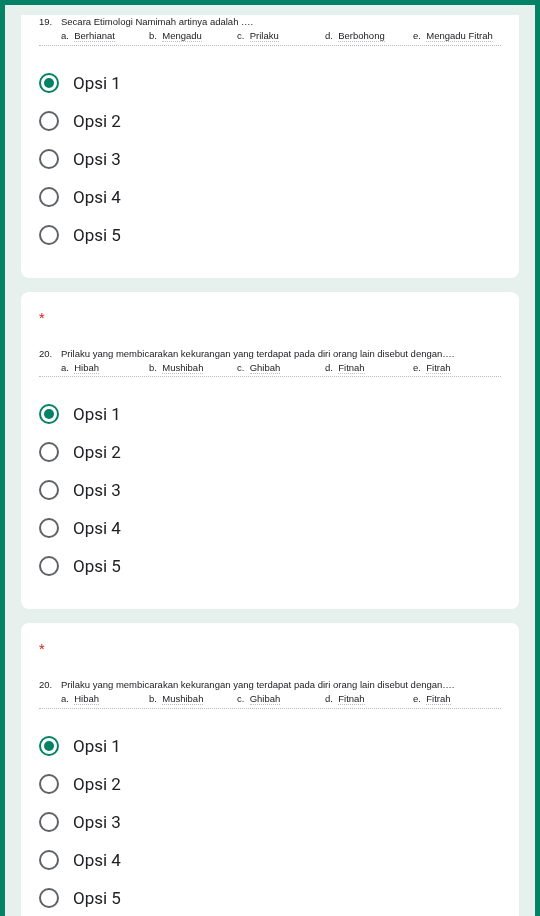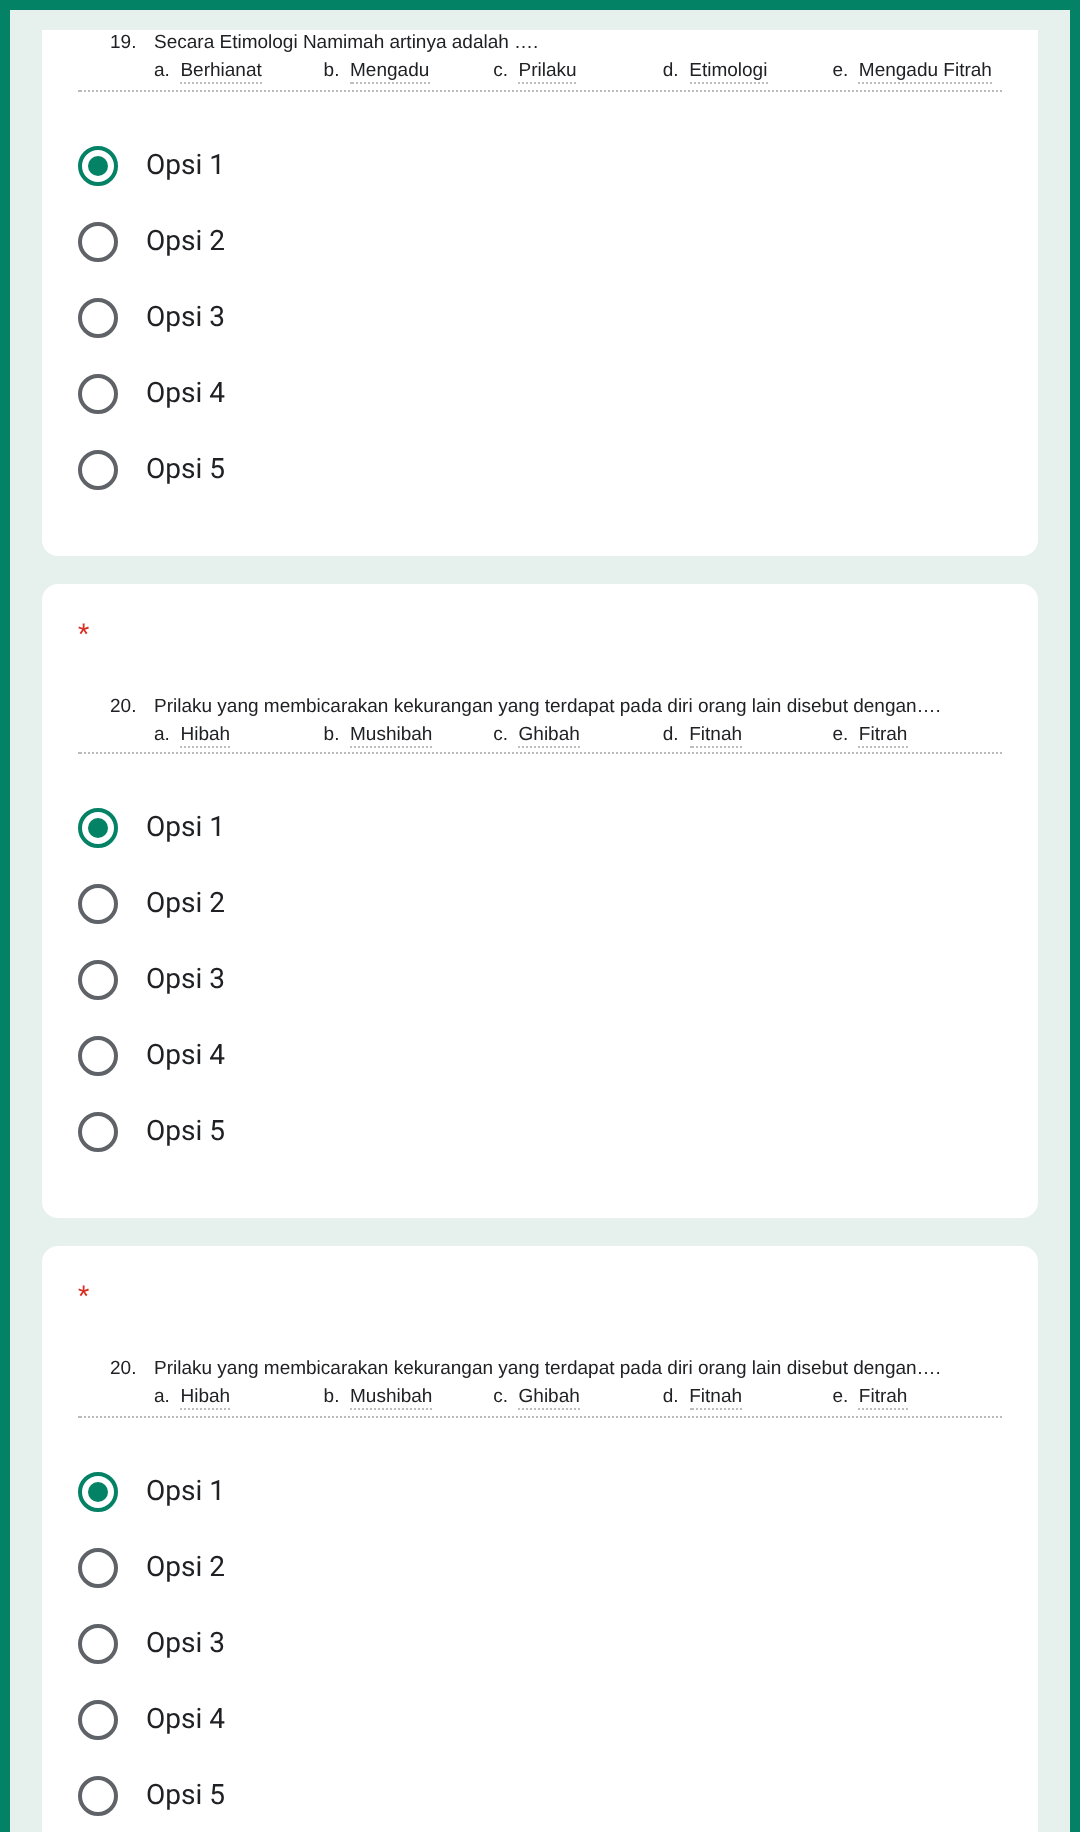--- a/index.html
+++ b/index.html
@@ -24,21 +24,20 @@
     color: #d93025;
     font-size: 13px;
     padding-bottom: 22px;
     display: block;
   }
   .q-line1, .q-line2 {
     font-size: 9.5px;
     line-height: 1.5;
     color: #202124;
     font-family: Arial, sans-serif;
-    margin-left: 16px;
   }
   .q-num { display:inline-block; width: 22px; vertical-align: top;}
   .q-text { display:inline;}
   .q-line2 { padding-left: 22px; display:flex; gap:0; }
   .q-opt { flex:1; position:relative; }
 
   .options { padding-top: 14px; }
   .option-row {
     display: flex;
     align-items: center;
@@ -60,40 +59,40 @@
     border-color: #048266;
     border-width: 2.5px;
   }
   .radio.selected::after {
     content:"";
     width:10px; height:10px;
     background:#048266;
     border-radius:50%;
   }
   .option-label {
-    font-size: 14px;
+    font-size: 17px;
     color: #202124;
   }
   .dashed-over { text-decoration: none; border-bottom:1px dotted rgba(0,0,0,0.25); padding-bottom:0px;}
   .q-block { border-bottom: 0.5px dotted #bbb; padding-bottom:1px; margin-bottom:1px;}
   .q-container { margin-bottom: 4px;}
 </style>
 </head>
 <body>
 
 <div class="page-bg">
     <div class="card" style="padding-top: 0px; border-top-left-radius: 0px; border-top-right-radius: 0px;">
       <div class="q-container">
         <div class="q-block">
           <div class="q-line1"><span class="q-num">19.</span><span class="q-text">Secara Etimologi Namimah artinya adalah ….</span></div>
           <div class="q-line2">
             <span class="q-opt"><span>a.</span>&nbsp;&nbsp;<span class="dashed-over">Berhianat</span></span>
             <span class="q-opt"><span>b.</span>&nbsp;&nbsp;<span class="dashed-over">Mengadu</span></span>
             <span class="q-opt"><span>c.</span>&nbsp;&nbsp;<span class="dashed-over">Prilaku</span></span>
-            <span class="q-opt"><span>d.</span>&nbsp;&nbsp;<span class="dashed-over">Etimologi</span></span>
+            <span class="q-opt"><span>d.</span>&nbsp;&nbsp;<span class="dashed-over">Berbohong</span></span>
             <span class="q-opt"><span>e.</span>&nbsp;&nbsp;<span class="dashed-over">Mengadu Fitrah</span></span>
           </div>
         </div>
       </div>
       <div class="options">
         <div class="option-row">
       <span class="radio selected"></span>
       <span class="option-label">Opsi 1</span>
     </div>
         <div class="option-row">

